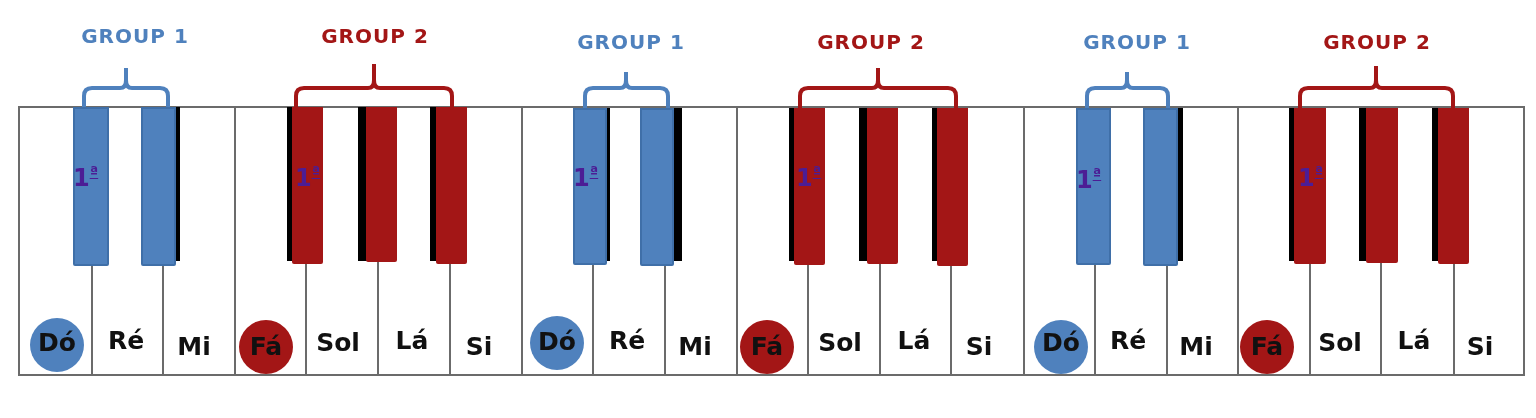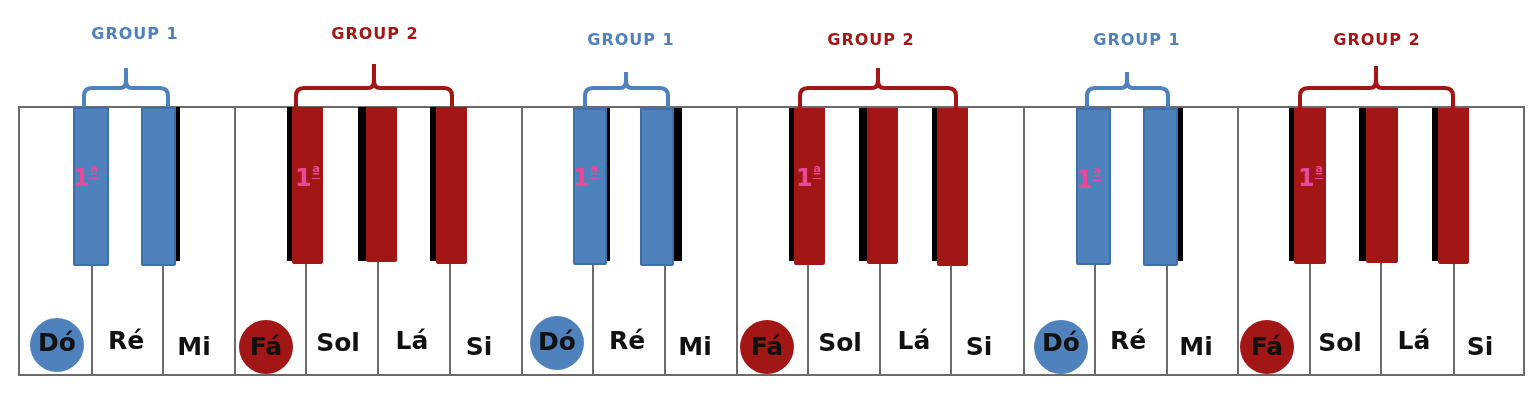--- a/index.html
+++ b/index.html
@@ -1,28 +1,28 @@
 <!DOCTYPE html>
 <html><head>
 <meta charset="utf-8">
 <style>
   html, body { margin:0; padding:0; background:#ffffff; }
   body { width:1536px; height:418px; position:relative; overflow:hidden;
          font-family:"Liberation Sans", "DejaVu Sans", sans-serif; }
-  .group-label { position:absolute; font-weight:bold; font-size:16px; letter-spacing:1px;
+  .group-label { position:absolute; font-weight:bold; font-size:20px; letter-spacing:1px;
                  white-space:nowrap; transform:translateX(-50%); font-family:"DejaVu Sans", sans-serif; }
   .brace { position:absolute; overflow:visible; }
   .keyboard { position:absolute; border:2px solid #6b6b6b; background:#fff; box-sizing:border-box; }
   .white-key { position:absolute; top:0; bottom:0; border-right:2px solid #6b6b6b; box-sizing:border-box; }
   .white-key.last { border-right:none; }
   .black-shadow { position:absolute; background:#000; }
   .black-key { position:absolute; box-sizing:border-box; border-radius:0 0 2px 2px; }
   .black-key.blue { background:#4f81bd; border:2px solid #3f6fa8; }
   .black-key.red { background:#a31616; }
-  .first-label { position:absolute; font-weight:bold; font-size:24px; color:#ec4899;
+  .first-label { position:absolute; font-weight:bold; font-size:24px; color:#4c1d95;
                  font-family:"DejaVu Sans", sans-serif; white-space:nowrap; }
   .first-label sup { font-size:15px; text-decoration:underline; vertical-align:9px; }
   .note-label { position:absolute; font-weight:bold; font-size:25px; color:#111;
                 font-family:"DejaVu Sans", sans-serif; transform:translateX(-50%); white-space:nowrap; z-index:2; }
   .note-circle { position:absolute; width:54px; height:54px; border-radius:50%; transform:translateX(-50%); z-index:1; }
 </style>
 </head>
 <body>
 
 <div class="keyboard" style="left:18px; top:106px; width:1507px; height:270px;">

